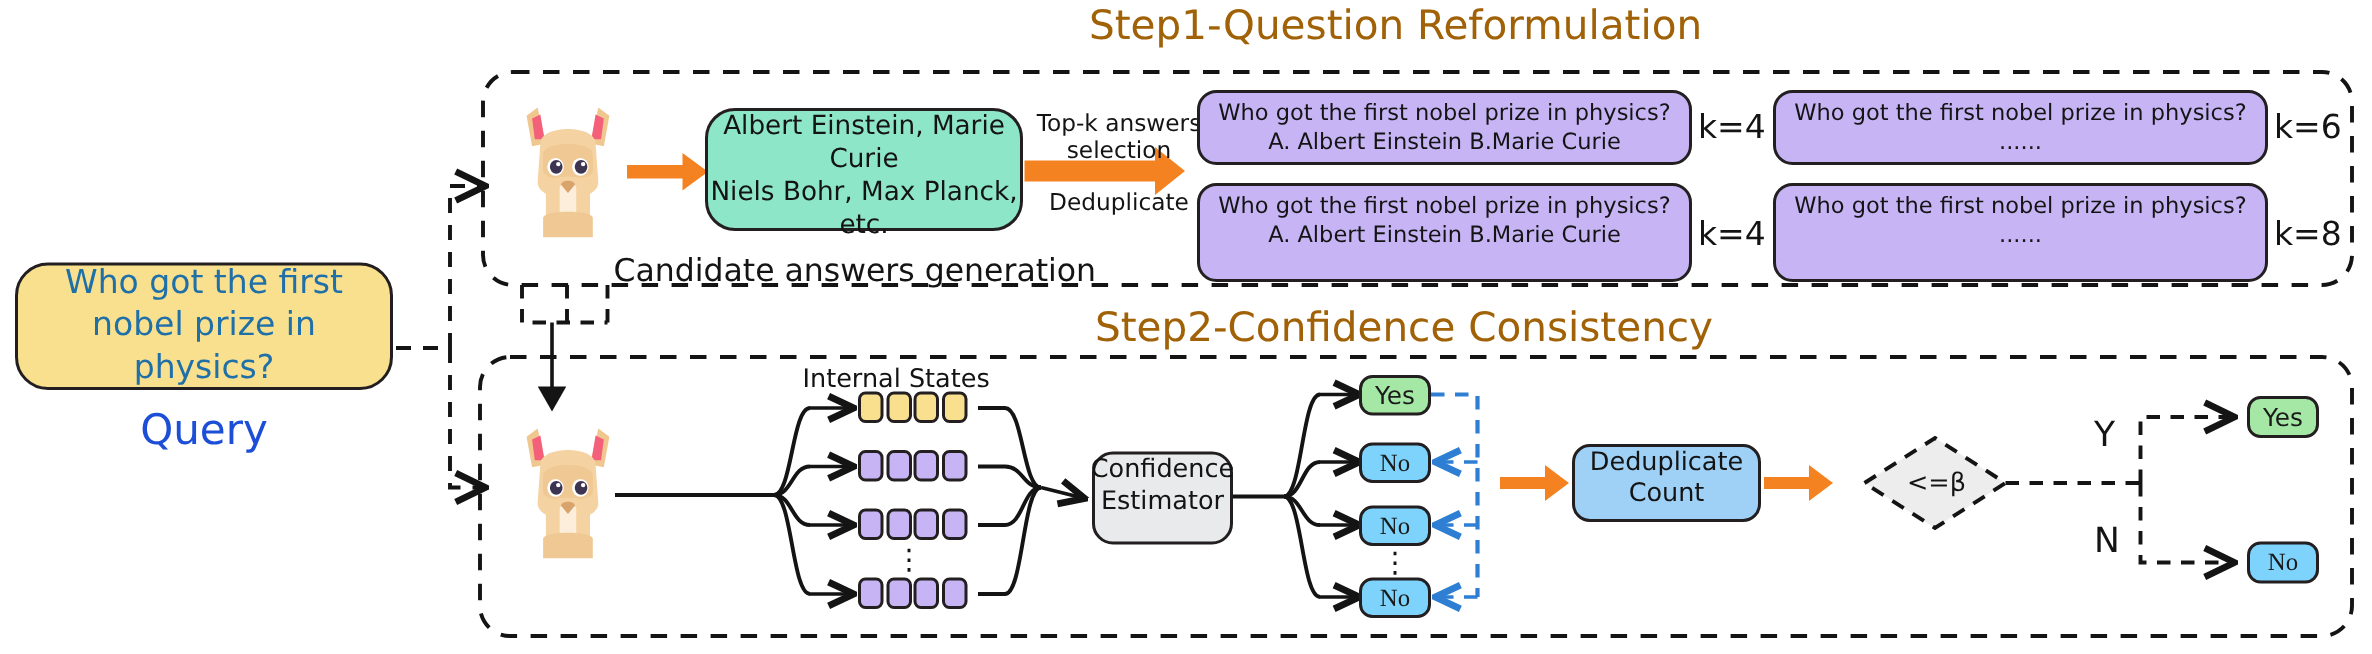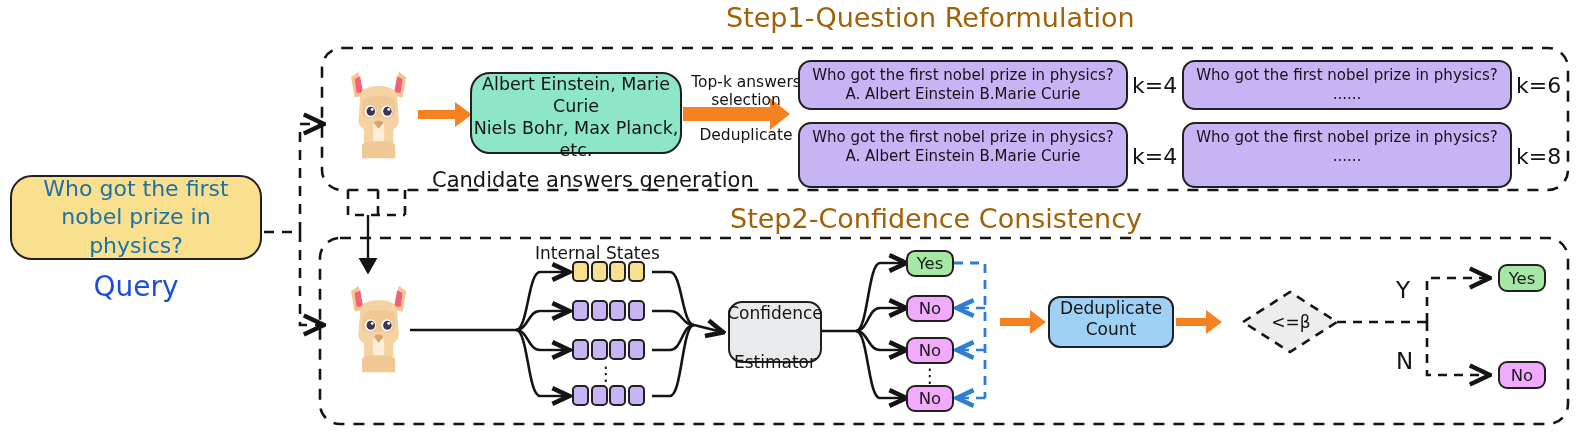--- a/index.html
+++ b/index.html
@@ -36,21 +36,21 @@
   .cell.y{background:#F8E08E;}
   .cell.p{background:#C6B4F5;}
   .cellrow{display:flex;gap:1.5px;}
 
   .est-box{background:#E8EAEC;font-size:17px;color:#141414;border-radius:14px;}
   .cnt-box{background:#9FD0F5;font-size:17px;color:#141414;border-radius:12px;}
 
   .chip{border:2.5px solid #231f20;border-radius:9px;font-size:16.5px;
         display:flex;align-items:center;justify-content:center;box-sizing:border-box;}
   .chip.yes{background:#A5E8A5;}
-  .chip.no{background:#f0abfc;}
+  .chip.no{background:#7dd3fc;font-family:Liberation Serif, serif;}
 
   .yn-letter{font-size:23px;color:#141414;}
   .beta-txt{font-size:17px;color:#141414;}
   .vdots{font-size:19px;color:#141414;letter-spacing:0;line-height:0.45;text-align:center;}
 </style>
 </head>
 <body>
 
 <svg class="svg-layer" viewBox="0 0 1581 436">
   <defs>
@@ -169,21 +169,21 @@
 <div class="abs step-title" style="left:726px;top:2px;">Step1-Question Reformulation</div>
 <div class="abs step-title" style="left:730px;top:203px;">Step2-Confidence Consistency</div>
 
 <div class="abs query-box" style="left:10px;top:175px;width:252px;height:85px;">Who got the first nobel prize in physics?</div>
 <div class="abs query-caption" style="left:10px;top:270px;width:252px;">Query</div>
 
 <div class="abs node cand-box" style="left:470px;top:72px;width:212px;height:82px;">
   <div>Albert Einstein, Marie Curie</div>
   <div>Niels Bohr, Max Planck, etc.</div>
 </div>
-<div class="abs cand-caption" style="left:432px;top:168px;">Candidate answers generation</div>
+<div class="abs cand-caption" style="left:409px;top:168px;">Candidate answers generation</div>
 
 <div class="abs arrow-label" style="left:691px;top:74px;width:110px;">
   <span>Top-k answers</span><br>
   <span>selection</span>
 </div>
 <div class="abs arrow-label" style="left:692px;top:127px;width:108px;">Deduplicate</div>
 
 <div class="abs node qbox" style="left:798px;top:60px;width:330px;height:50px;">
   <div>Who got the first nobel prize in physics?</div>
   <div>A. Albert Einstein B.Marie Curie</div>
@@ -229,21 +229,21 @@
   <div class="cell p"></div>
 </div>
 <div class="abs vdots" style="left:572px;top:369px;width:68px;">⋮</div>
 <div class="abs cellrow" style="left:572px;top:385px;">
   <div class="cell p"></div>
   <div class="cell p"></div>
   <div class="cell p"></div>
   <div class="cell p"></div>
 </div>
 
-<div class="abs node est-box" style="left:728px;top:301px;width:94px;height:62px;gap:28px;">
+<div class="abs node est-box" style="left:728px;top:301px;width:94px;height:62px;">
   <div>Confidence</div>
   <div>Estimator</div>
 </div>
 
 <div class="abs chip yes" style="left:906px;top:250px;width:48px;height:27px;">Yes</div>
 <div class="abs chip no" style="left:906px;top:295px;width:48px;height:27px;">No</div>
 <div class="abs chip no" style="left:906px;top:337px;width:48px;height:27px;">No</div>
 <div class="abs vdots" style="left:906px;top:371px;width:48px;">⋮</div>
 <div class="abs chip no" style="left:906px;top:385px;width:48px;height:27px;">No</div>
 

